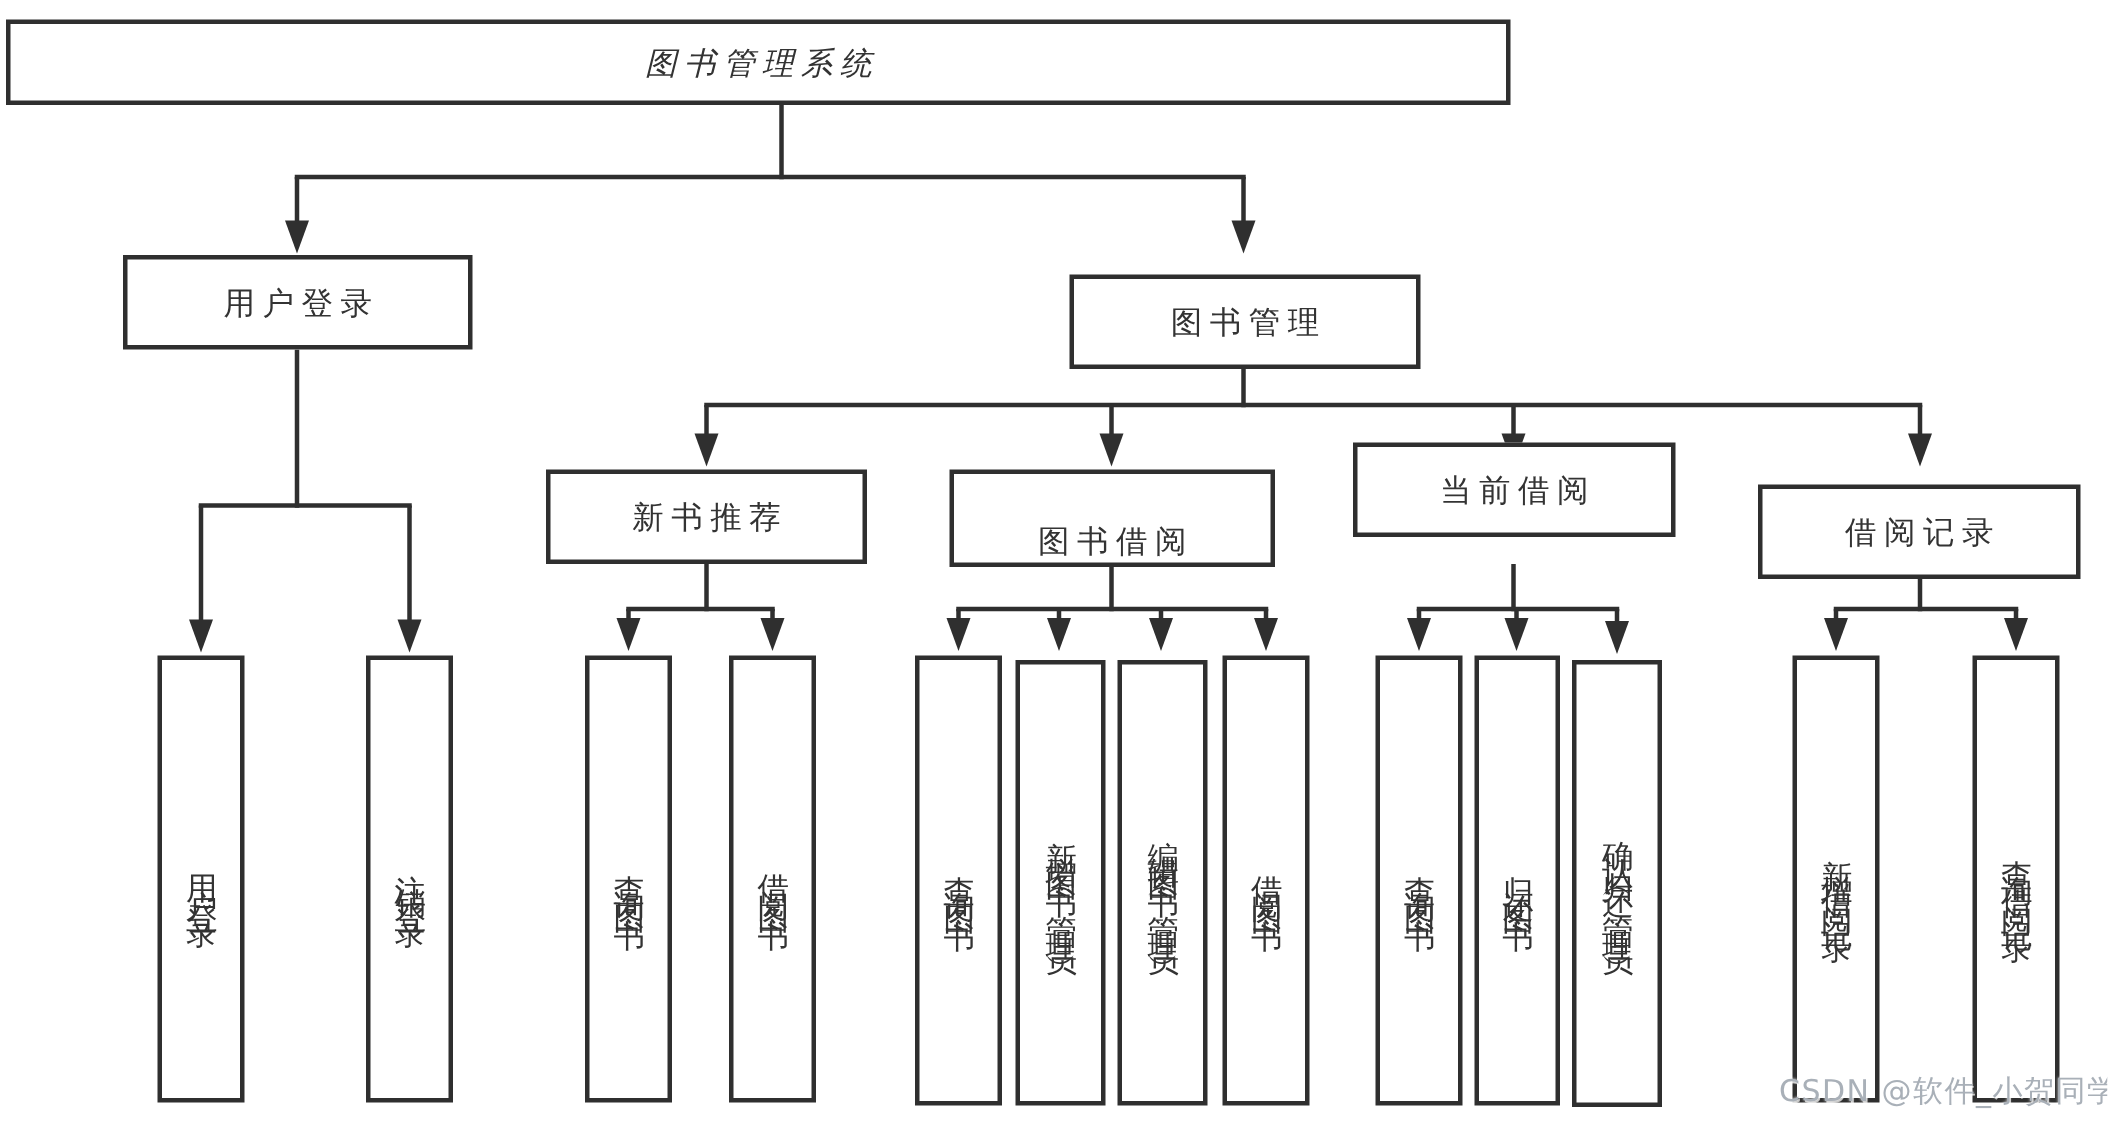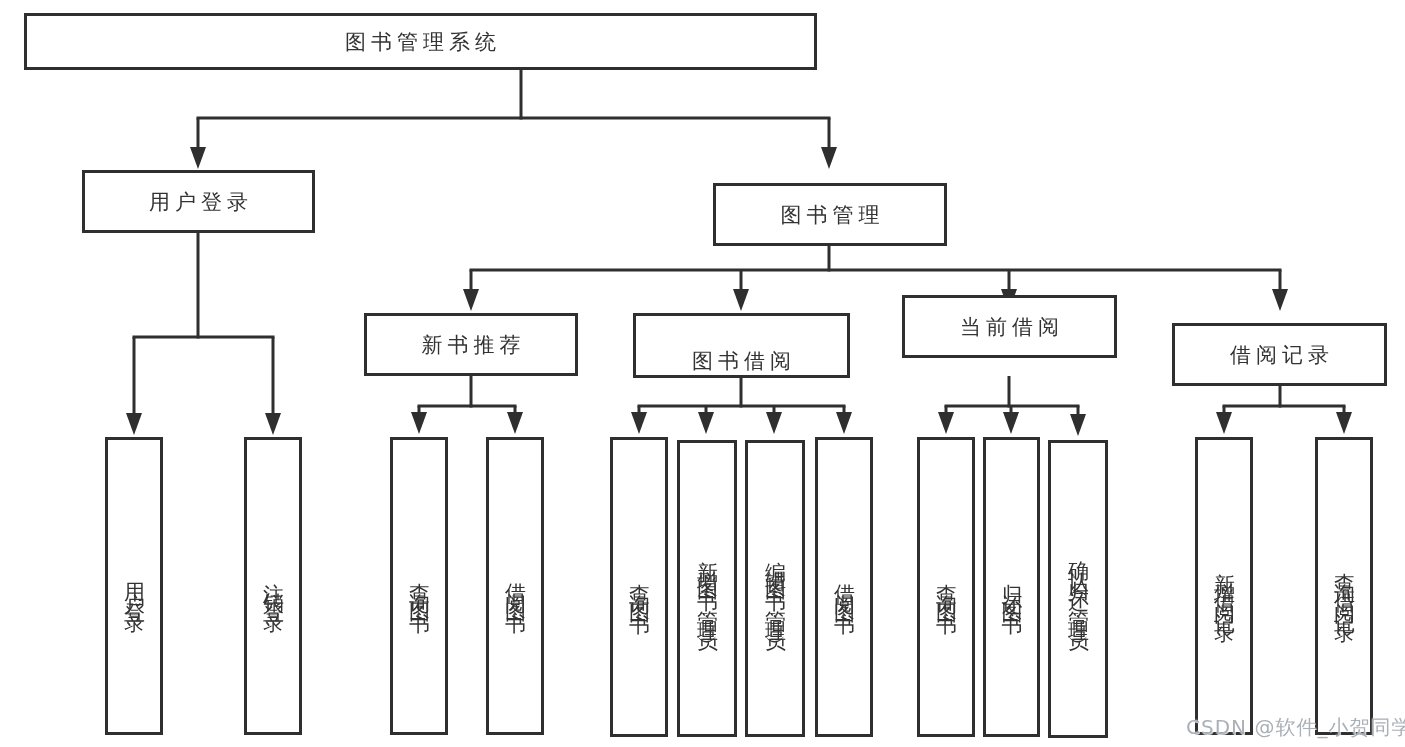--- a/index.html
+++ b/index.html
@@ -130,21 +130,21 @@
     <g>
       <line x1="1280" y1="376" x2="1280" y2="407.5"></line>
       <line x1="1222.5" y1="406" x2="1345.5" y2="406"></line>
       <line x1="1224" y1="406" x2="1224" y2="415"></line>
       <polygon points="1224,434 1216,412 1232,412"></polygon>
       <line x1="1344" y1="406" x2="1344" y2="415"></line>
       <polygon points="1344,434 1336,412 1352,412"></polygon>
     </g>
   </svg>
 
-  <div class="node hbox" style="left:24px; top:13px; width:793px; height:57px;">
+  <div class="node hbox" style="left:4px; top:13px; width:1003px; height:57px;font-style:italic;">
     <span>图书管理系统</span>
   </div>
 
   <div class="node hbox" style="left:82px; top:170px; width:233px; height:63px;">
     <span>用户登录</span>
   </div>
   <div class="node hbox" style="left:713px; top:183px; width:234px; height:63px;">
     <span>图书管理</span>
   </div>
 

